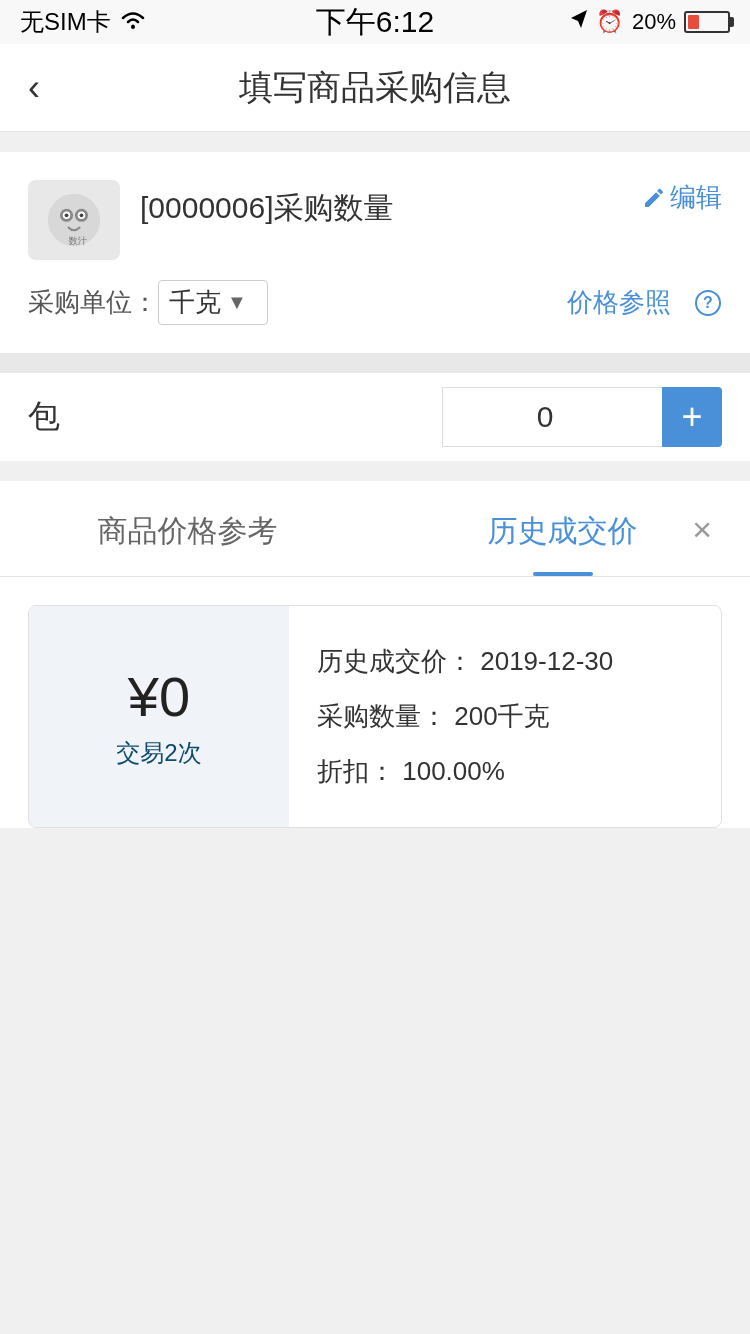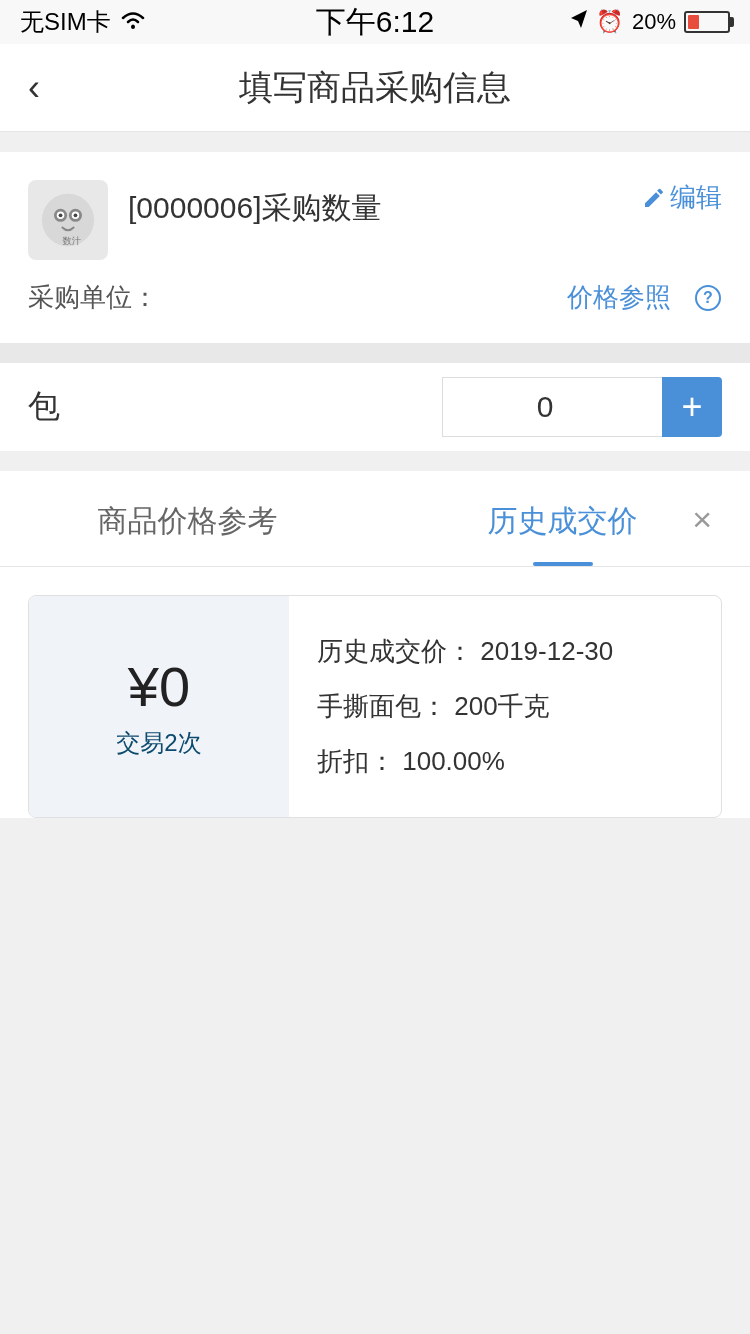--- a/index.html
+++ b/index.html
@@ -107,21 +107,21 @@
       align-items: flex-start;
       justify-content: space-between;
       margin-bottom: 20px;
     }
     .product-info {
       display: flex;
       align-items: flex-start;
       gap: 20px;
     }
     .product-logo {
-      width: 80px;
+      width: 92px;
       height: 80px;
       background: #e8e8e8;
       border-radius: 8px;
       display: flex;
       align-items: center;
       justify-content: center;
       flex-shrink: 0;
     }
     .logo-svg {
       width: 56px;
@@ -385,20 +385,24 @@
     <div class="edit-btn">
       <svg width="24" height="24" viewBox="0 0 24 24" fill="#4a90d9">
         <path d="M3 17.25V21h3.75L17.81 9.94l-3.75-3.75L3 17.25zm17.71-10.46a1 1 0 000-1.41l-2.34-2.34a1 1 0 00-1.41 0l-1.83 1.83 3.75 3.75 1.83-1.83z"></path>
       </svg>
       <span>编辑</span>
     </div>
   </div>
   <div class="product-unit-row">
     <div class="unit-left">
       <span>采购单位：</span>
+      <div class="unit-select">
+        <span>千克</span>
+        <span class="unit-select-arrow">▼</span>
+      </div>
     </div>
     <div class="price-ref">
       <span>价格参照</span>
       <svg width="28" height="28" viewBox="0 0 28 28" fill="none">
         <circle cx="14" cy="14" r="12" stroke="#4a90d9" stroke-width="2"></circle>
         <text x="9" y="19" font-size="16" fill="#4a90d9" font-weight="bold">?</text>
       </svg>
     </div>
   </div>
 </div>
@@ -430,21 +434,21 @@
     <div class="history-left">
       <div class="history-price">¥0</div>
       <div class="history-count">交易2次</div>
     </div>
     <div class="history-right">
       <div class="history-detail-row">
         <span>历史成交价：</span>
         <span>2019-12-30</span>
       </div>
       <div class="history-detail-row">
-        <span>手撕面包：</span>
+        <span>采购数量：</span>
         <span>200千克</span>
       </div>
       <div class="history-detail-row">
         <span>折扣：</span>
         <span>100.00%</span>
       </div>
     </div>
   </div>
 </div>
 

